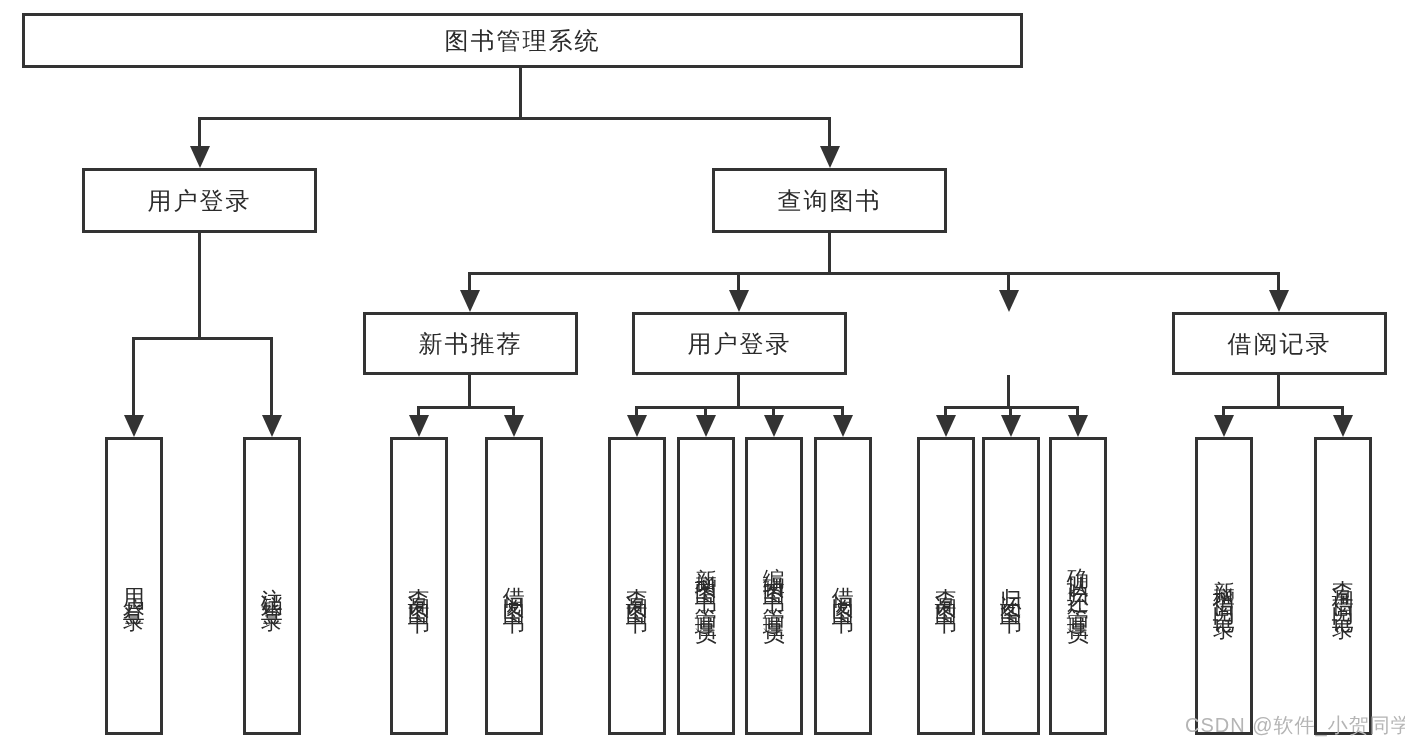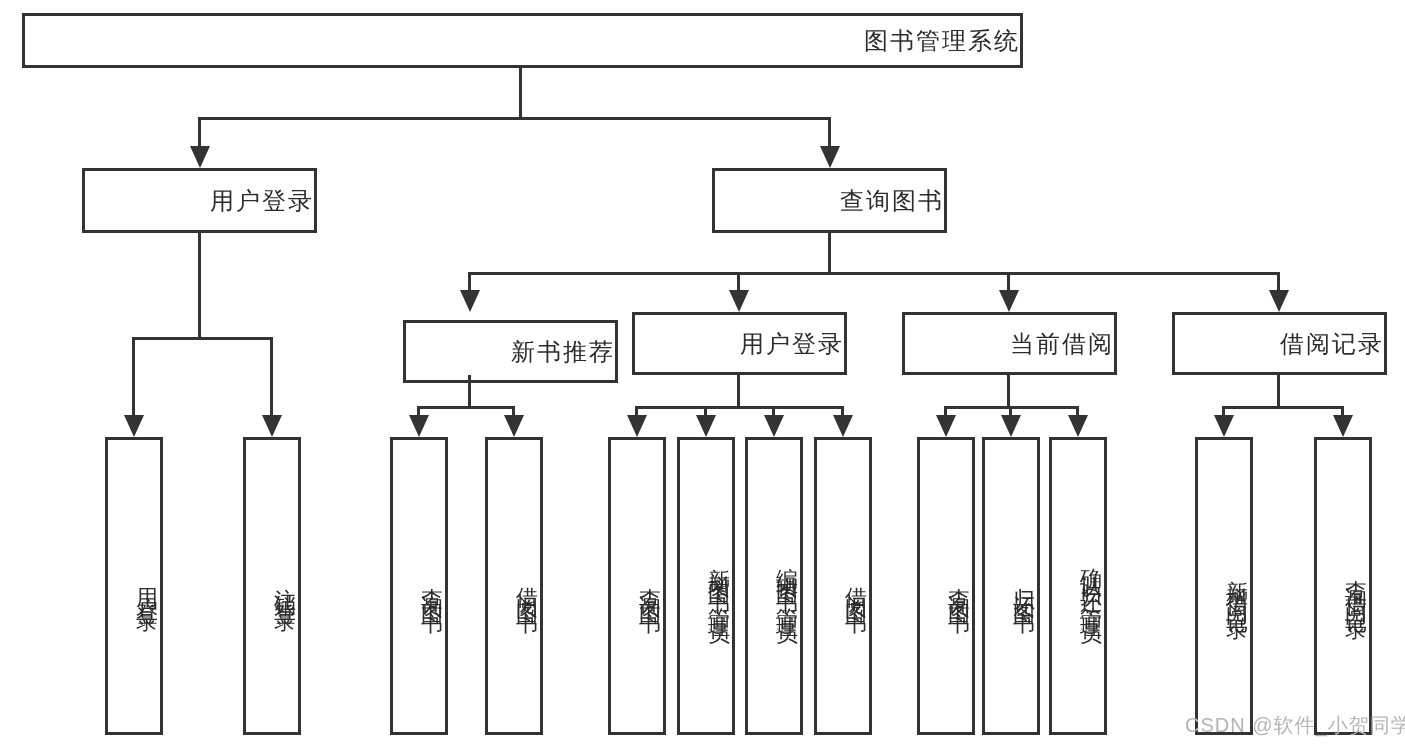--- a/index.html
+++ b/index.html
@@ -8,21 +8,21 @@
     --wm:#b5b5b5;
     --bg:#ffffff;
   }
   html,body{margin:0;padding:0;background:var(--bg);}
   .canvas{
     position:relative;width:1405px;height:747px;background:var(--bg);
     font-family:"Liberation Sans","DejaVu Sans",sans-serif;overflow:hidden;
   }
   .node{
     position:absolute;box-sizing:border-box;border:3px solid var(--line);
-    background:var(--bg);display:flex;align-items:center;justify-content:flex-end;
+    background:var(--bg);display:flex;align-items:center;justify-content:center;
   }
   .hlabel{font-size:24px;color:var(--text);letter-spacing:2px;white-space:nowrap;}
   .vlabel{
     writing-mode:vertical-rl;text-orientation:mixed;
     font-size:22px;letter-spacing:8px;line-height:1.15;color:var(--text);
   }
   .hline{position:absolute;height:3px;background:var(--line);}
   .vline{position:absolute;width:3px;background:var(--line);}
   .arrow{
     position:absolute;width:0;height:0;
@@ -68,28 +68,25 @@
   <div class="hline" style="left:468px;top:272px;width:812px;"></div>
   <div class="vline" style="left:468px;top:272px;height:20px;"></div>
   <div class="vline" style="left:737px;top:272px;height:20px;"></div>
   <div class="vline" style="left:1007px;top:272px;height:20px;"></div>
   <div class="vline" style="left:1277px;top:272px;height:20px;"></div>
   <div class="arrow" style="left:460px;top:290px;"></div>
   <div class="arrow" style="left:729px;top:290px;"></div>
   <div class="arrow" style="left:999px;top:290px;"></div>
   <div class="arrow" style="left:1269px;top:290px;"></div>
 
-  <div class="node" style="left:363px;top:320px;width:215px;height:63px;margin-left:40px;">
+  <div class="node" style="left:363px;top:312px;width:215px;height:63px;">
     <span class="hlabel">新书推荐</span>
   </div>
   <div class="node" style="left:632px;top:312px;width:215px;height:63px;">
     <span class="hlabel">用户登录</span>
-  </div>
-  <div class="node" style="left:902px;top:312px;width:215px;height:63px;">
-    <span class="hlabel">当前借阅</span>
   </div>
   <div class="node" style="left:1172px;top:312px;width:215px;height:63px;">
     <span class="hlabel">借阅记录</span>
   </div>
 
   <div class="vline" style="left:468px;top:375px;height:33px;"></div>
   <div class="hline" style="left:417px;top:406px;width:98px;"></div>
   <div class="vline" style="left:417px;top:406px;height:11px;"></div>
   <div class="vline" style="left:512px;top:406px;height:11px;"></div>
   <div class="arrow" style="left:409px;top:415px;"></div>

